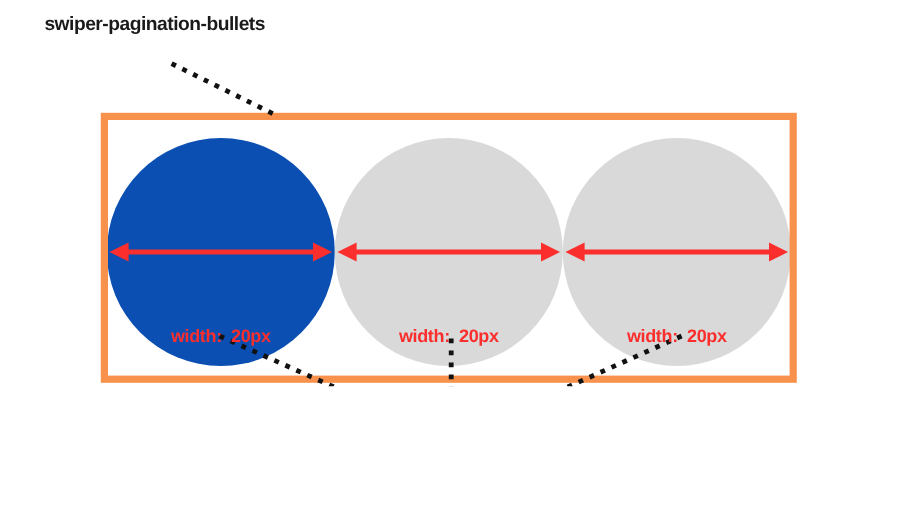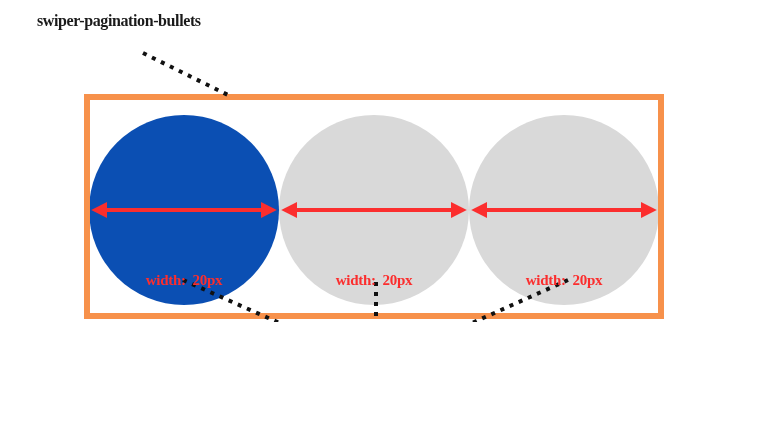--- a/index.html
+++ b/index.html
@@ -1,21 +1,21 @@
 <!DOCTYPE html>
 <html><head>
 <meta charset="utf-8">
 <style>
   html,body{margin:0;padding:0;background:#ffffff;}
   .canvas{
     position:relative;
     width:760px;height:322px;
     background:#ffffff;
     overflow:hidden;
-    font-family:Liberation Serif, serif;
+    font-family:Liberation Sans, sans-serif;
   }
   .class-label{
     position:absolute;
     font-size:16px;
     font-weight:bold;
     letter-spacing:-0.4px;
     color:#1a1a1a;
     white-space:pre;
   }
   .label-top{left:37px;top:12px;}

